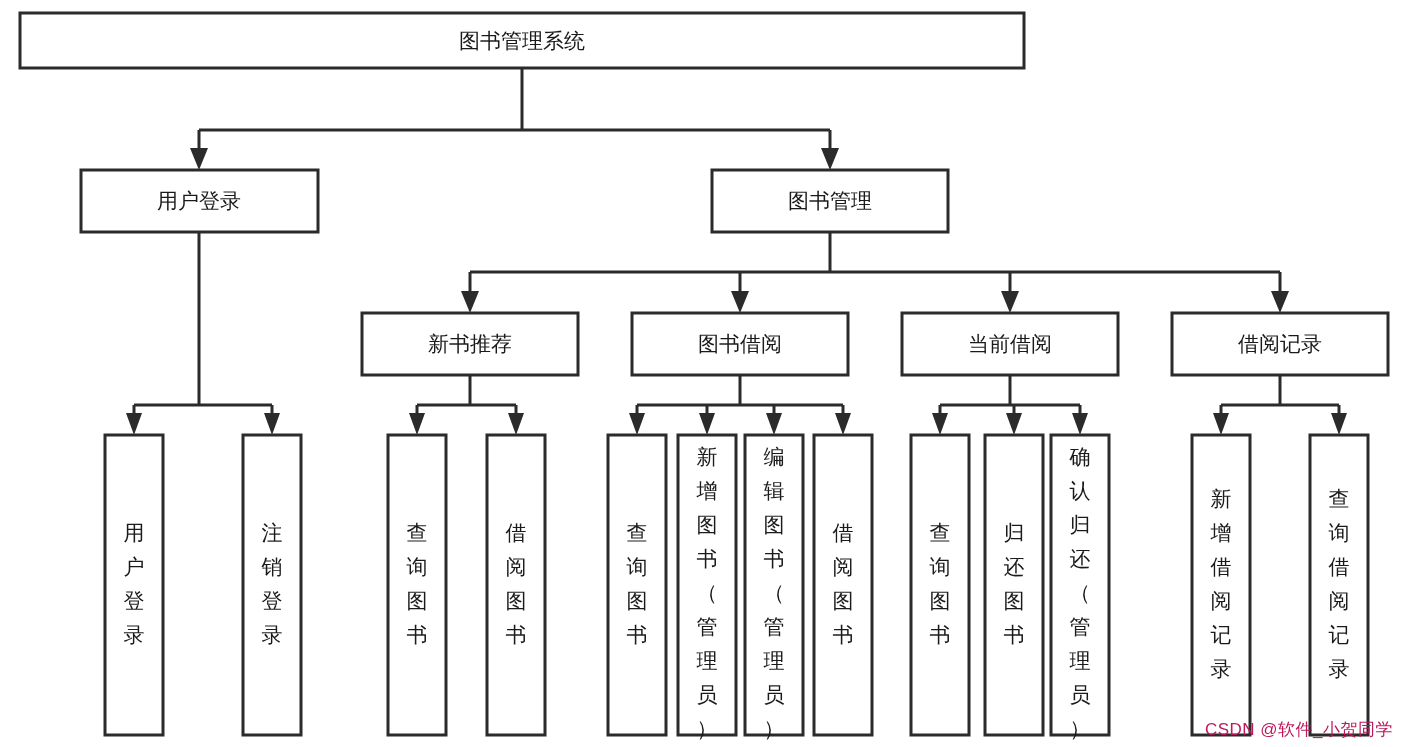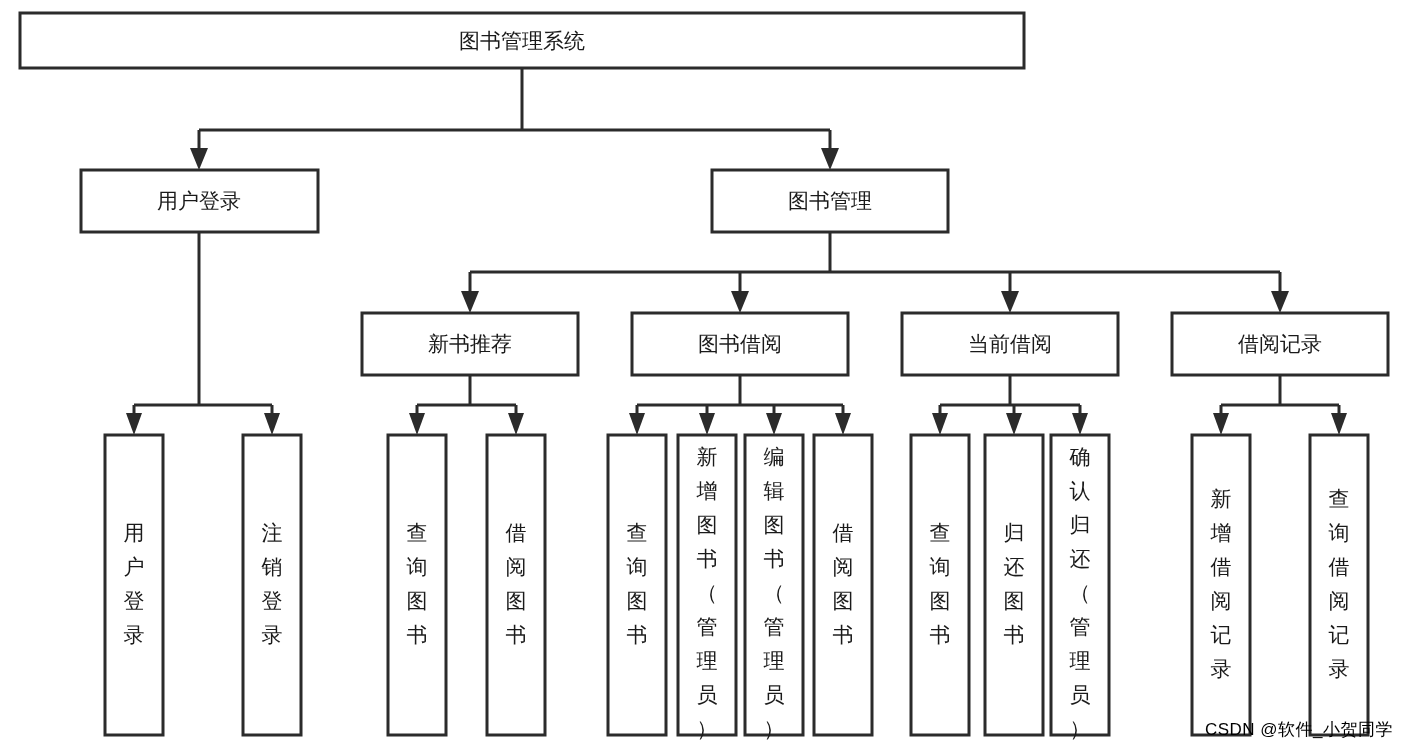--- a/index.html
+++ b/index.html
@@ -45,21 +45,21 @@
     font-size: 21px;
     text-anchor: middle;
     dominant-baseline: middle;
   }
   .watermark {
     position: absolute;
     right: 12px;
     bottom: 6px;
     font-family: "Liberation Sans", "DejaVu Sans", sans-serif;
     font-size: 17px;
-    color: #000000;
+    color: #be185d;
     letter-spacing: 0.5px;
     white-space: nowrap;
     pointer-events: none;
   }
 </style>
 </head>
 <body>
 
 <div id="diagram-root">
 

